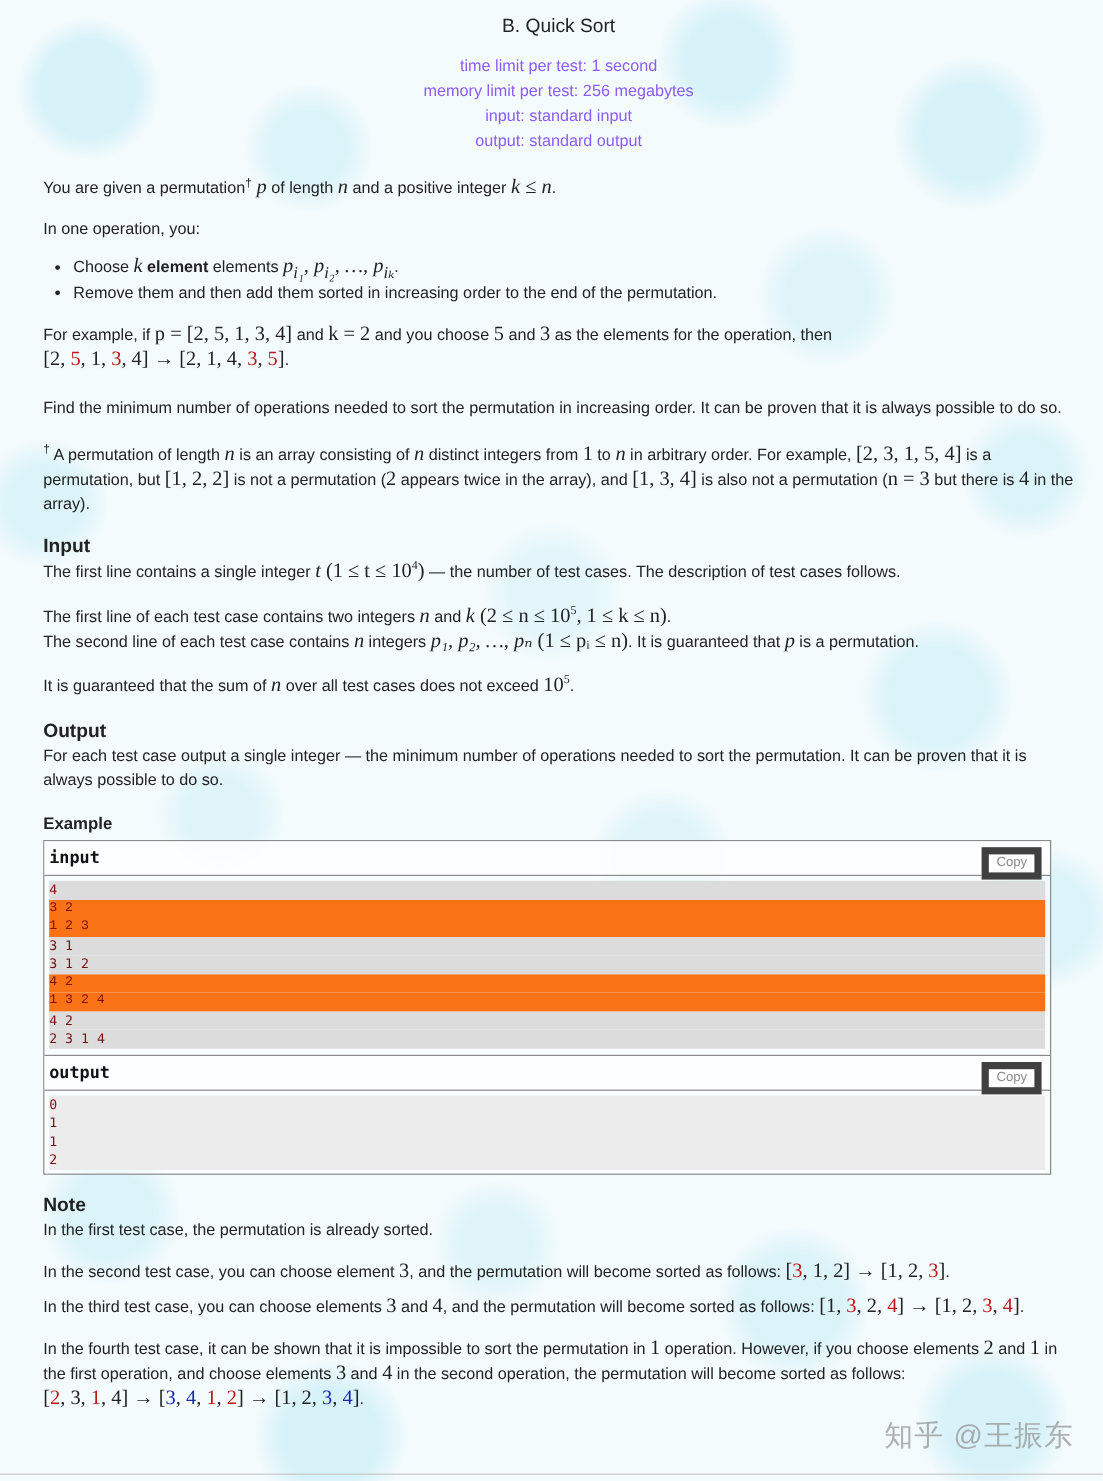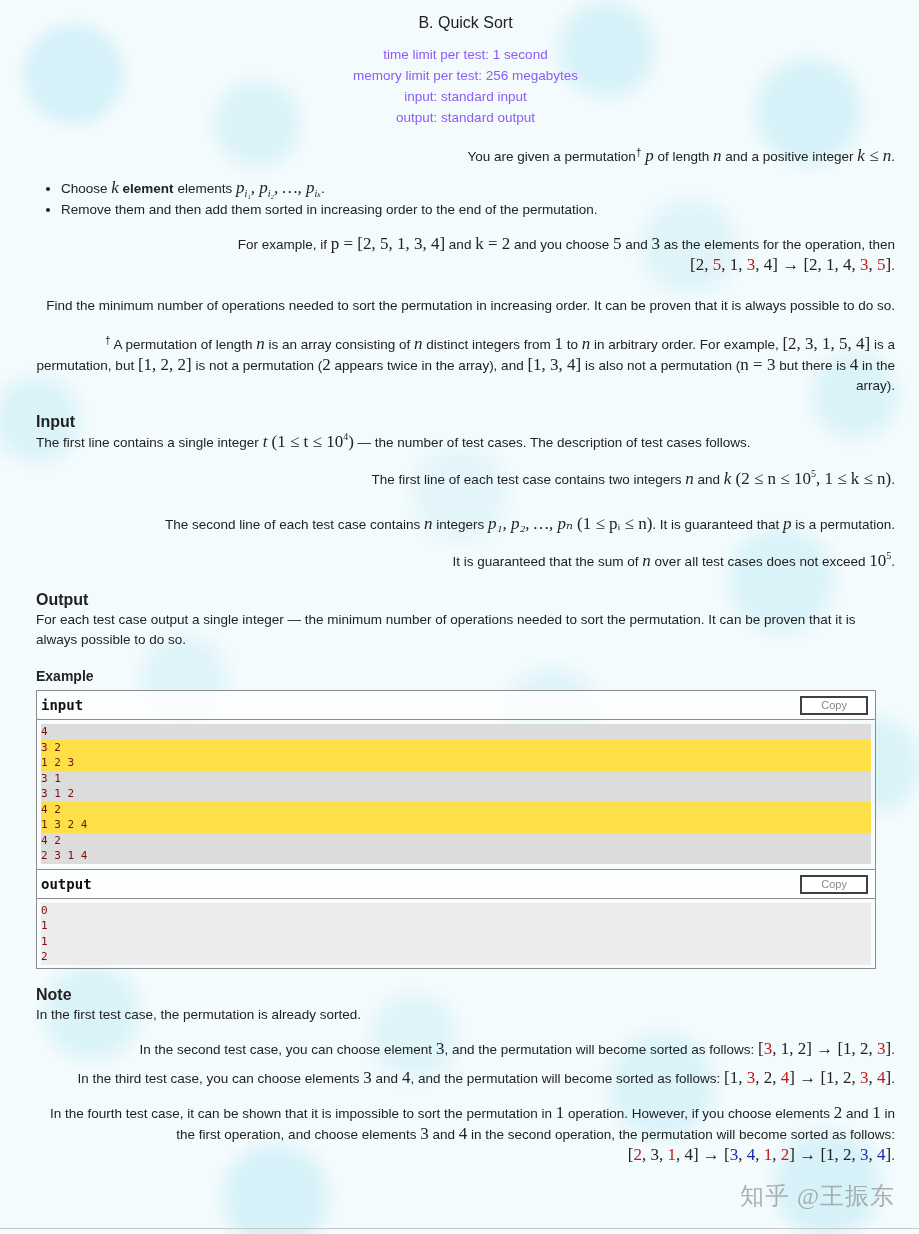--- a/index.html
+++ b/index.html
@@ -26,53 +26,53 @@
       radial-gradient(circle at 72% 88%, rgba(160,225,240,0.30) 0 40px, transparent 65px),
       radial-gradient(circle at 30% 97%, rgba(160,225,240,0.35) 0 40px, transparent 65px),
       radial-gradient(circle at 90% 96%, rgba(160,225,240,0.35) 0 40px, transparent 65px);
     position: relative;
   }
   .page { padding: 0 24px 0 36px; }
   .header { text-align: center; padding-top: 10px; }
   .title { font-size: 16px; color: #222; margin: 0 0 8px 0; line-height: 26px; font-weight: normal; }
   .limit { font-size: 13.5px; line-height: 21px; color: #8b5cf6; }
   p { margin: 0; line-height: 20px; }
-  .para { margin-top: 14px; text-align: right; }
+  .para { margin-top: 14px; }
   .math { font-family: "Liberation Serif", "DejaVu Serif", serif; font-size: 17px; }
   .mi { font-family: "Liberation Serif", "DejaVu Serif", serif; font-style: italic; font-size: 17px; }
   .red { color: #c01818; }
   .blue { color: #1a28b0; }
   sup { font-size: 10px; line-height: 0; }
-  sub { font-size: 10px; line-height: 0; }
+  sub { font-size: 14px; line-height: 0; }
   ul { margin: 10px 0 0 0; padding-left: 25px; }
   ul li { line-height: 21px; }
   .section-title { font-size: 16px; font-weight: bold; margin-top: 16px; line-height: 20px; }
   .example-title { font-size: 14px; font-weight: bold; margin-top: 16px; line-height: 20px; }
   .sample { border: 1px solid #8a8a8a; margin-top: 4px; margin-right: 19px; background: rgba(255,255,255,0.55); }
   .sample-head {
     height: 28px; position: relative; border-bottom: 1px solid #8a8a8a;
     background: rgba(255,255,255,0.6);
   }
   .sample-head.second { border-top: 1px solid #8a8a8a; margin-top: 2px; }
   .sample-label { font-family: "DejaVu Sans Mono", "Liberation Mono", monospace; font-weight: bold; font-size: 14px; position: absolute; left: 4px; top: 6px; color: #111; }
   .copy-btn {
     position: absolute; right: 7px; top: 5px; font-size: 11px; color: #888;
-    border: 2px solid #404040; background: #fff; padding: 1px 19px; line-height: 13px; cursor: pointer;
+    border: 6px solid #404040; background: #fff; padding: 1px 6px; line-height: 13px; cursor: pointer;
   }
   .sample-body { padding: 4px 4px 3px 4px; }
   .line {
     font-family: "DejaVu Sans Mono", "Liberation Mono", monospace; font-size: 11px;
     color: #7a1010; height: 15.5px; line-height: 15.5px; padding-left: 0; white-space: pre;
   }
   .g1 { background: #dcdcdc; }
-  .g2 { background: #fde047; }
+  .g2 { background: #f97316; font-family: Liberation Mono, monospace; }
   .out-body { background: #ececec; margin: 4px 4px 3px 4px; padding: 0; }
   .watermark {
     position: absolute; right: 24px; top: 1180px; font-size: 24px; color: rgba(150,150,150,0.75);
-    font-family: Liberation Serif, serif; letter-spacing: 1px;
+    font-family: Liberation Sans, sans-serif; letter-spacing: 1px;
   }
   .bottom-rule { position: absolute; left: 0; right: 0; top: 1228px; height: 1px; background: #c8c8c8; }
 </style>
 </head>
 <body>
 
 <div class="page">
 
   <div class="header">
     <div class="title">B. Quick Sort</div>
@@ -80,20 +80,21 @@
     <div class="limit">memory limit per test: 256 megabytes</div>
     <div class="limit">input: standard input</div>
     <div class="limit">output: standard output</div>
   </div>
 
   <p class="para" style="margin-top:18px">
     <span>You are given a permutation</span><sup>†</sup>
     <span class="mi">p</span><span> of length </span><span class="mi">n</span><span> and a positive integer </span><span class="mi">k ≤ n</span><span>.</span>
   </p>
 
+  <p class="para">In one operation, you:</p>
 
   <ul>
     <li>
       <span>Choose </span><span class="mi">k</span><b> element</b><span> elements </span><span class="mi"><span>p</span><sub>i₁</sub>, <span>p</span><sub>i₂</sub>, …, <span>p</span><sub>iₖ</sub></span><span>.</span>
     </li>
     <li>Remove them and then add them sorted in increasing order to the end of the permutation.</li>
   </ul>
 
   <p class="para">
     <span>For example, if </span><span class="math">p = [2, 5, 1, 3, 4]</span><span> and </span><span class="math">k = 2</span><span> and you choose </span><span class="math">5</span><span> and </span><span class="math">3</span><span> as the elements for the operation, then</span><br>
@@ -106,21 +107,21 @@
     <sup>†</sup><span> A permutation of length </span><span class="mi">n</span><span> is an array consisting of </span><span class="mi">n</span><span> distinct integers from </span><span class="math">1</span><span> to </span><span class="mi">n</span><span> in arbitrary order. For example, </span><span class="math">[2, 3, 1, 5, 4]</span><span> is a permutation, but </span><span class="math">[1, 2, 2]</span><span> is not a permutation (</span><span class="math">2</span><span> appears twice in the array), and </span><span class="math">[1, 3, 4]</span><span> is also not a permutation (</span><span class="math">n = 3</span><span> but there is </span><span class="math">4</span><span> in the array).</span>
   </p>
 
   <div class="section-title">Input</div>
   <p>
     <span>The first line contains a single integer </span><span class="mi">t</span><span class="math"><span> (1 ≤ t ≤ 10</span><sup>4</sup><span>)</span></span><span> — the number of test cases. The description of test cases follows.</span>
   </p>
   <p class="para" style="margin-top:16px">
     <span>The first line of each test case contains two integers </span><span class="mi">n</span><span> and </span><span class="mi">k</span><span class="math"><span> (2 ≤ n ≤ 10</span><sup>5</sup><span>, 1 ≤ k ≤ n)</span></span><span>.</span>
   </p>
-  <p class="para" style="margin-top:24px">
+  <p class="para" style="margin-top:0">
     <span>The second line of each test case contains </span><span class="mi">n</span><span> integers </span><span class="mi">p₁, p₂, …, pₙ</span><span class="math"> (1 ≤ pᵢ ≤ n)</span><span>. It is guaranteed that </span><span class="mi">p</span><span> is a permutation.</span>
   </p>
   <p class="para" style="margin-top:16px">
     <span>It is guaranteed that the sum of </span><span class="mi">n</span><span> over all test cases does not exceed </span><span class="math"><span>10</span><sup>5</sup></span><span>.</span>
   </p>
 
   <div class="section-title" style="margin-top:18px">Output</div>
   <p>For each test case output a single integer — the minimum number of operations needed to sort the permutation. It can be proven that it is always possible to do so.</p>
 
   <div class="example-title">Example</div>

